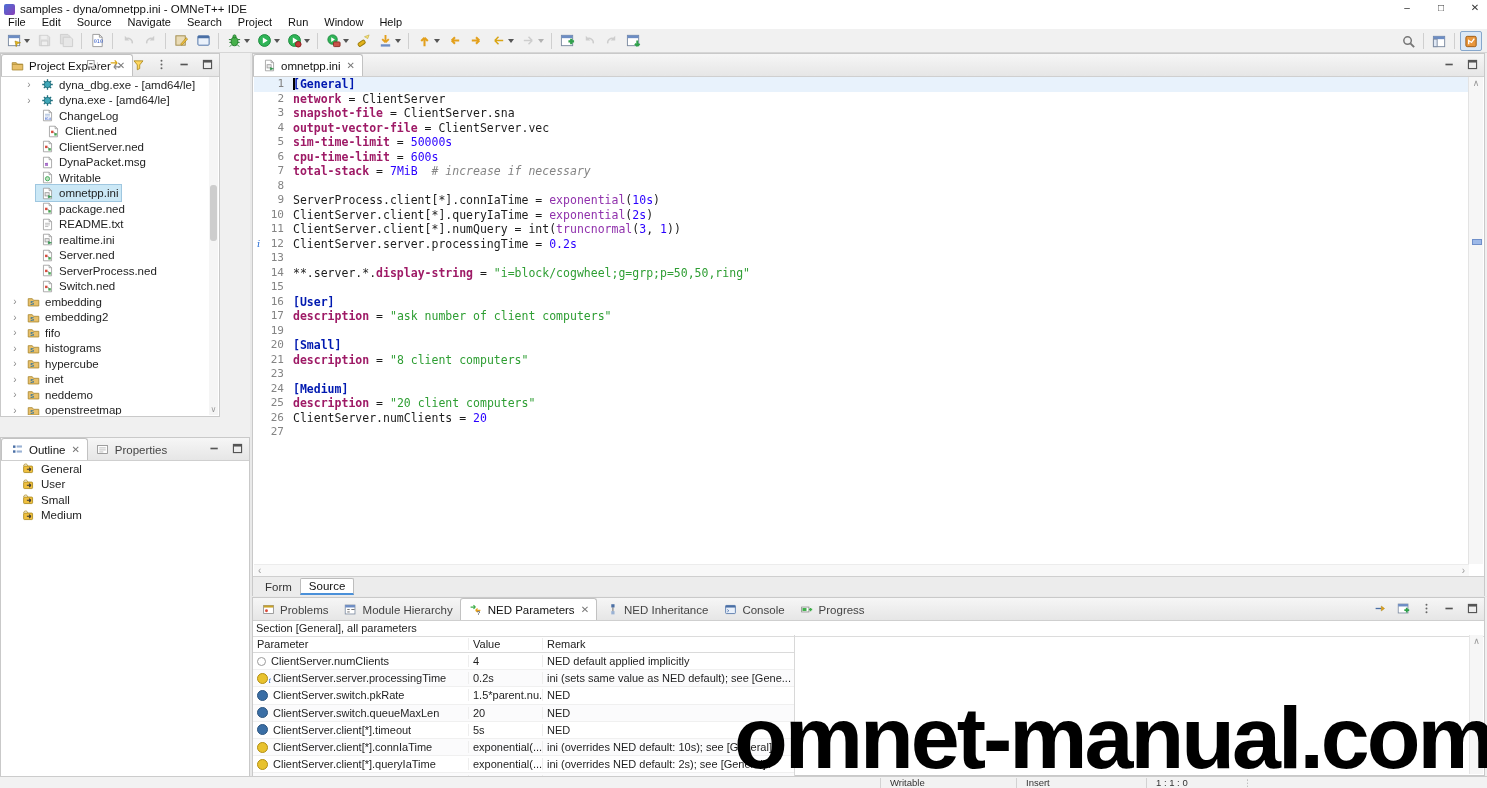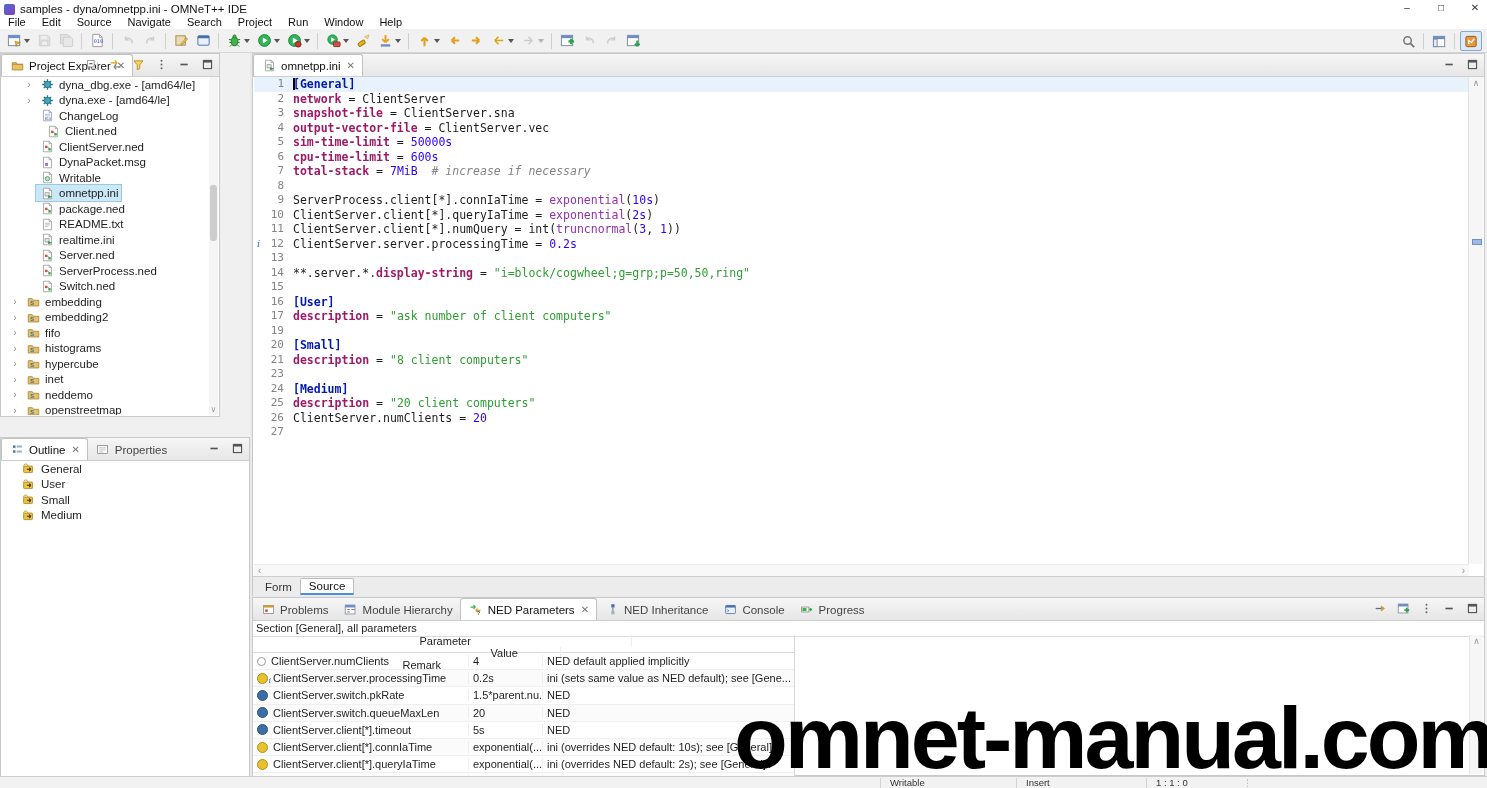--- a/index.html
+++ b/index.html
@@ -67,21 +67,21 @@
   .hscroll .la{position:absolute;left:4px;top:0;}.hscroll .ra{position:absolute;right:4px;top:0;}
   .fsbar{position:absolute;left:0;bottom:0;width:100%;height:20px;background:#ececec;border-top:1px solid #cfcfcf;
          display:flex;align-items:center;padding-left:4px;box-sizing:border-box;}
   .fstab{padding:1px 8px;font-size:11.5px;color:#333;}
   .fstab.active{background:#fff;border:1px solid #bdbdbd;border-bottom:2px solid #4a90d9;border-radius:2px 2px 0 0;color:#111;}
   
   .bottom{left:252px;top:597px;width:1233px;height:179px;}
   .seclabel{height:14px;font-size:11px;color:#222;padding:1px 0 0 3px;border-bottom:1px solid #dcdcdc;}
   .ptable{position:absolute;left:0;top:37px;width:541px;border-right:1px solid #d8d8d8;font-size:11px;}
   .prow{display:flex;height:16.2px;align-items:center;border-bottom:1px solid #f0f0f0;}
-  .prow.head{height:17px;font-size:11px;color:#222;border-bottom:1px solid #dadada;flex-direction:column;}
+  .prow.head{height:17px;font-size:11px;color:#222;border-bottom:1px solid #dadada;}
   .prow.even{background:#fbfbfc;}
   .pc{padding:0 4px;white-space:nowrap;overflow:hidden;box-sizing:border-box;flex:none;}
   .pc1{width:216px;display:flex;align-items:center;gap:5px;border-right:1px solid #eee;}
   .pc2{width:74px;border-right:1px solid #eee;}
   .pc3{width:250px;}
   .pic{width:9px;height:9px;border-radius:50%;flex:none;position:relative;}
   .pic-unset{border:1px solid #9a9a9a;background:#fff;width:7px;height:7px;}
   .pic-ned{background:#3a6ea5;border:1px solid #2c5580;}
   .pic-ini{background:#e8c22e;border:1px solid #b38f12;}
   .pic-ini-info i{position:absolute;right:-4px;bottom:-2px;font-family:"DejaVu Serif",serif;font-size:8px;color:#2a6fd6;font-style:italic;}

